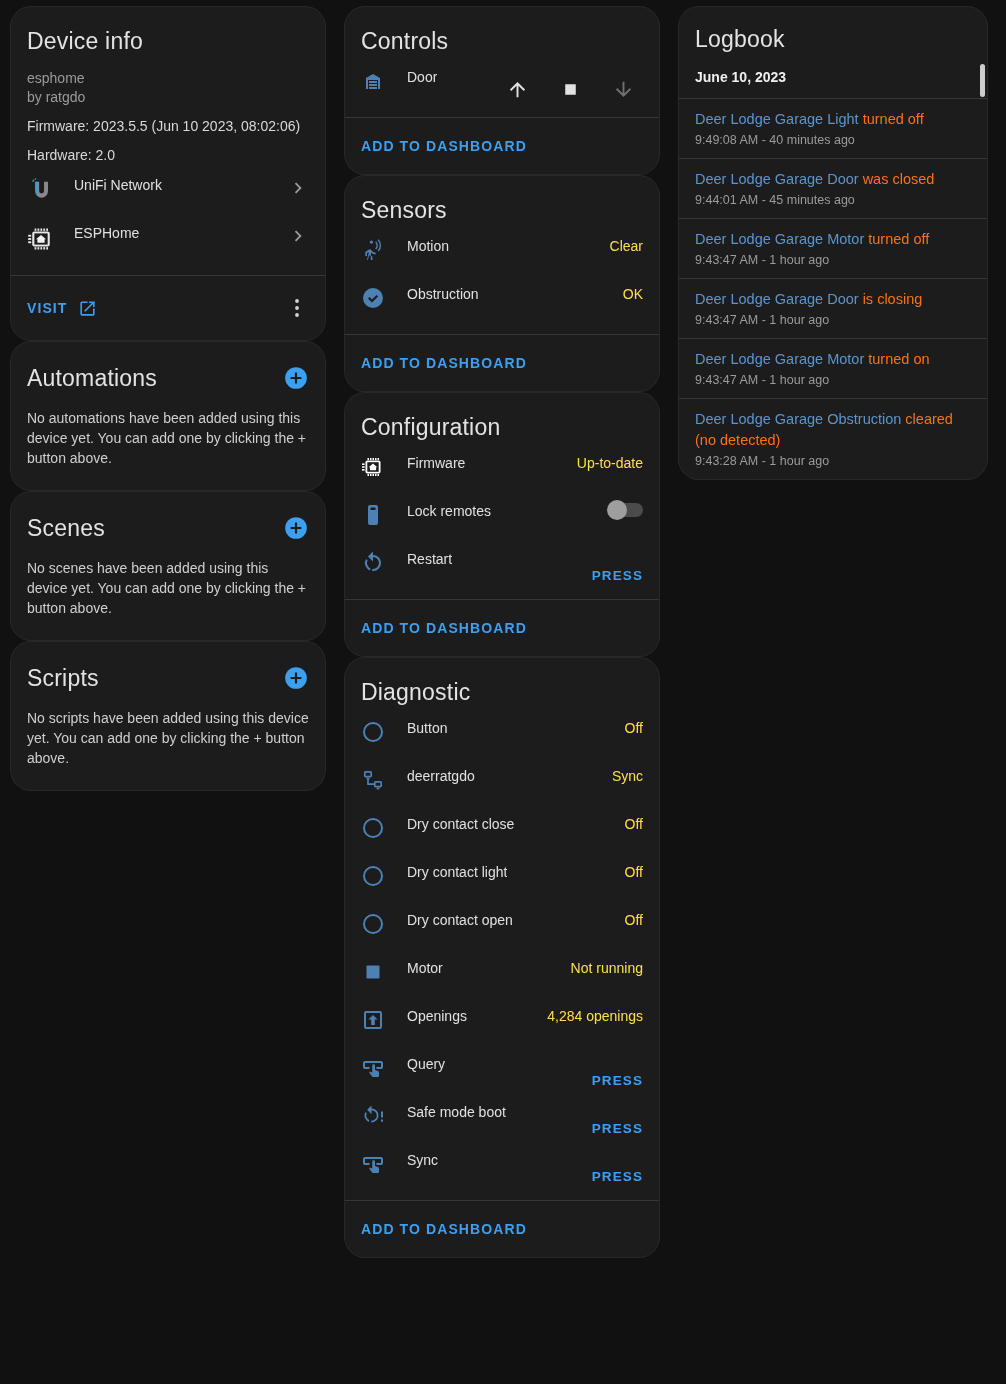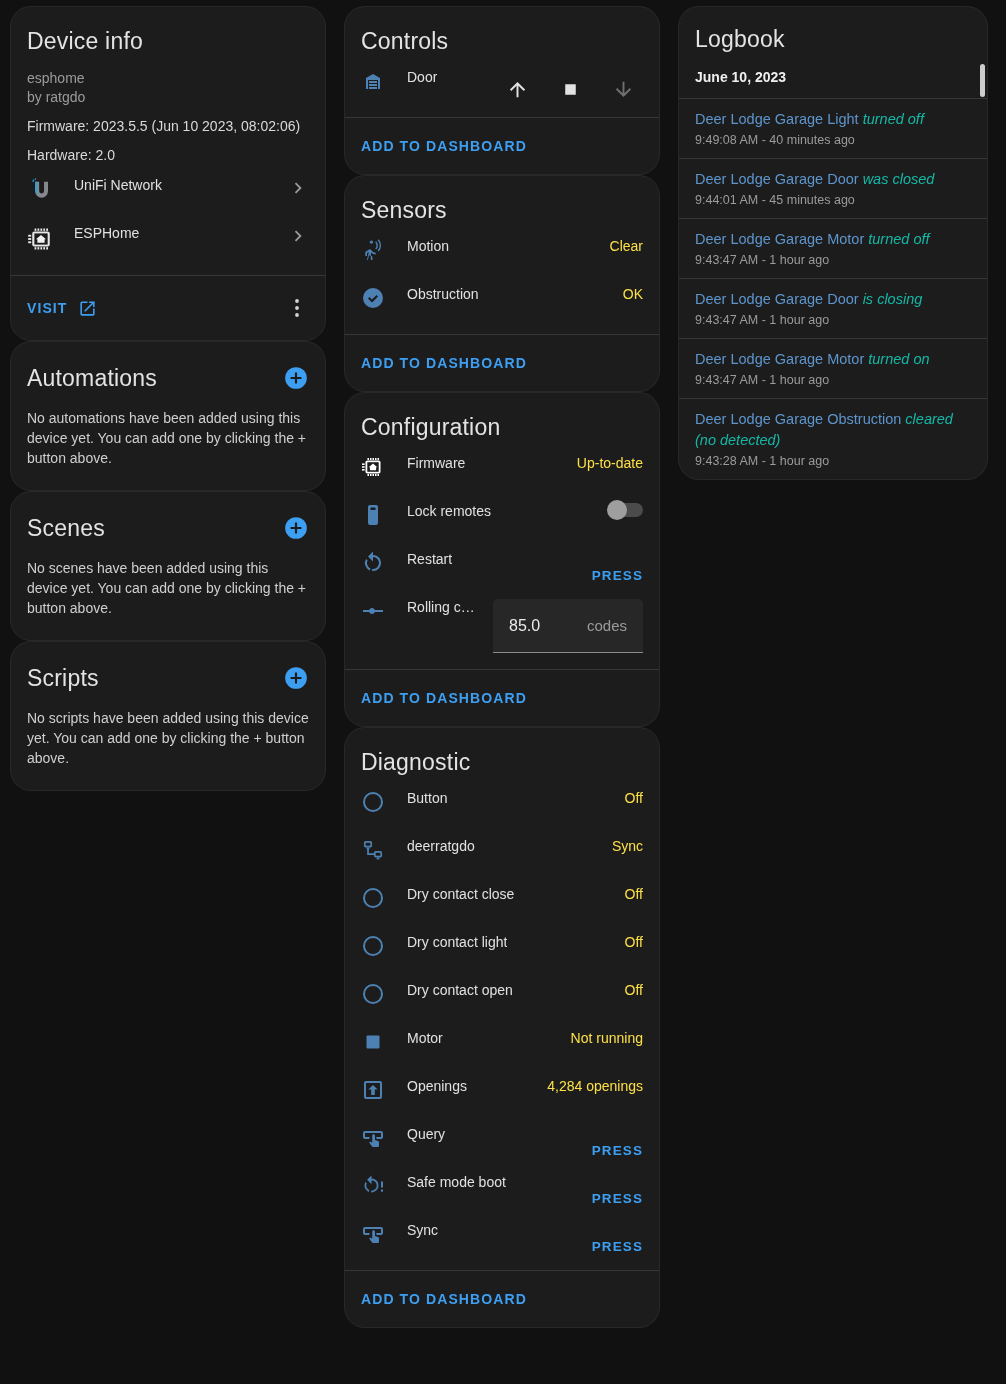--- a/index.html
+++ b/index.html
@@ -59,21 +59,21 @@
   .row.tall .label { flex:1; min-width:0; }
   .tf { margin-left:12px; width:150px; height:54px; background:#272727; border-radius:5px 5px 0 0; border-bottom:1px solid #8a8a8a; display:flex; align-items:center; padding:0 16px; flex:none; cursor:text; }
   .tf-val { font-size:16px; color:#eaeaea; }
   .tf-suffix { margin-left:auto; font-size:15px; color:#9b9b9b; }
 
   
   .log-date { font-size:14px; font-weight:700; color:#efefef; padding:6px 16px 13px; }
   .entry { border-top:1px solid rgba(255,255,255,0.12); padding:10px 16px 11px; }
   .entry-line { font-size:14.5px; line-height:21px; }
   .ename { color:var(--entity-link,#5e95cd); cursor:pointer; }
-  .etext { color:#14b8a6; margin-left:4px;font-style:italic; }
+  .etext { color:#f97316; margin-left:4px; }
   .etime { color:#9b9b9b; font-size:12.5px; margin-top:3px; }
   .scroll-thumb { position:absolute; right:2px; top:57px; width:5px; height:33px; border-radius:3px; background:#ccced0; cursor:pointer; }
 </style>
 </head>
 <body>
 
 <div class="columns">
 
   <div>
     <section class="card">
@@ -311,32 +311,20 @@
           </div>
           <div class="row">
             <span class="icon">
               <svg viewBox="0 0 24 24" fill="currentColor">
                 <path d="M12 4a8 8 0 0 1 5.66 2.34c3.12 3.13 3.12 8.19 0 11.32A7.98 7.98 0 0 1 10.9 19.9l.51-1.96a6 6 0 0 0 4.83-1.7 6 6 0 0 0 0-8.49A5.99 5.99 0 0 0 12 6v4.6l-5-5 5-5V4zM6.34 17.66A7.98 7.98 0 0 1 5.1 8.1l1.51 1.51a6 6 0 0 0 1.15 6.63c.51.51 1.1.92 1.73 1.21l-.52 1.97a8.02 8.02 0 0 1-2.63-1.76z"></path>
               </svg>
             </span>
             <span class="label">Restart</span>
             <button class="press-btn">PRESS</button>
           </div>
-          <div class="row tall">
-            <span class="icon">
-              <svg viewBox="0 0 24 24" fill="currentColor">
-                <path d="M2 11h6.17A3 3 0 0 1 11 9a3 3 0 0 1 2.83 2H22v2h-8.17A3 3 0 0 1 11 15a3 3 0 0 1-2.83-2H2v-2z"></path>
-              </svg>
-            </span>
-            <span class="label">Rolling co…</span>
-            <span class="tf">
-              <span class="tf-val">85.0</span>
-              <span class="tf-suffix">codes</span>
-            </span>
-          </div>
         </div>
       <div class="footer">
         <button class="text-btn">ADD TO DASHBOARD</button>
       </div>
     </section>
 
     <section class="card">
       <h2 class="card-title">Diagnostic</h2>
       <div id="diagnostic-rows">
           <div class="row">

